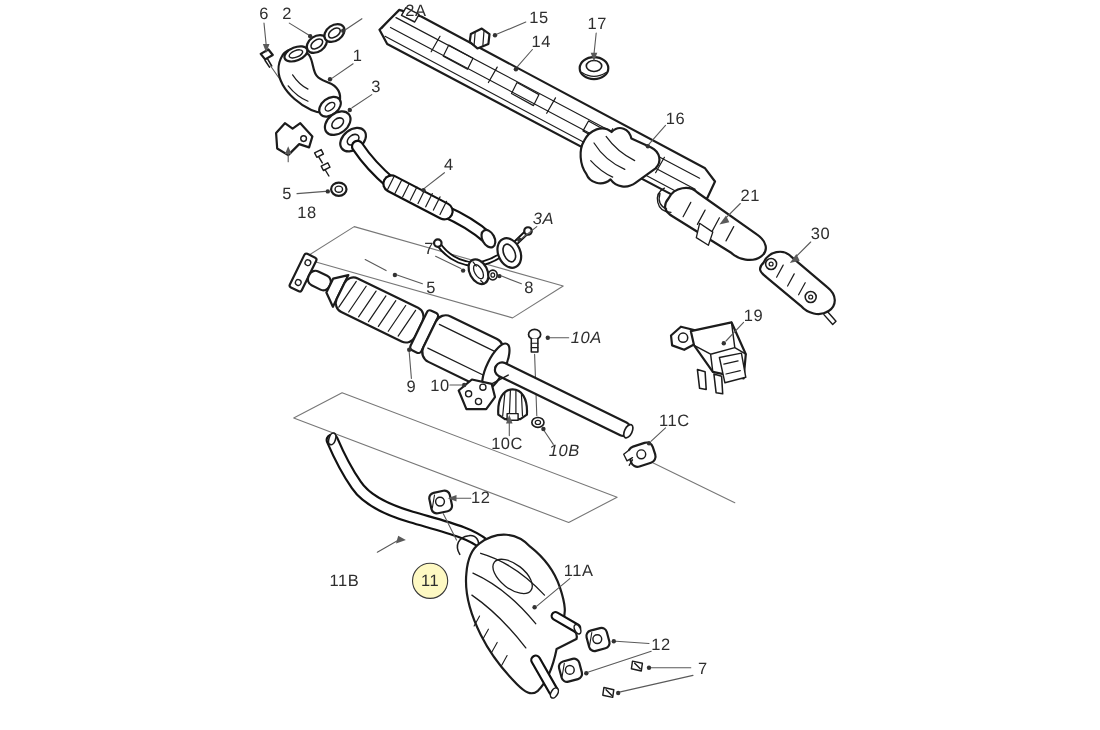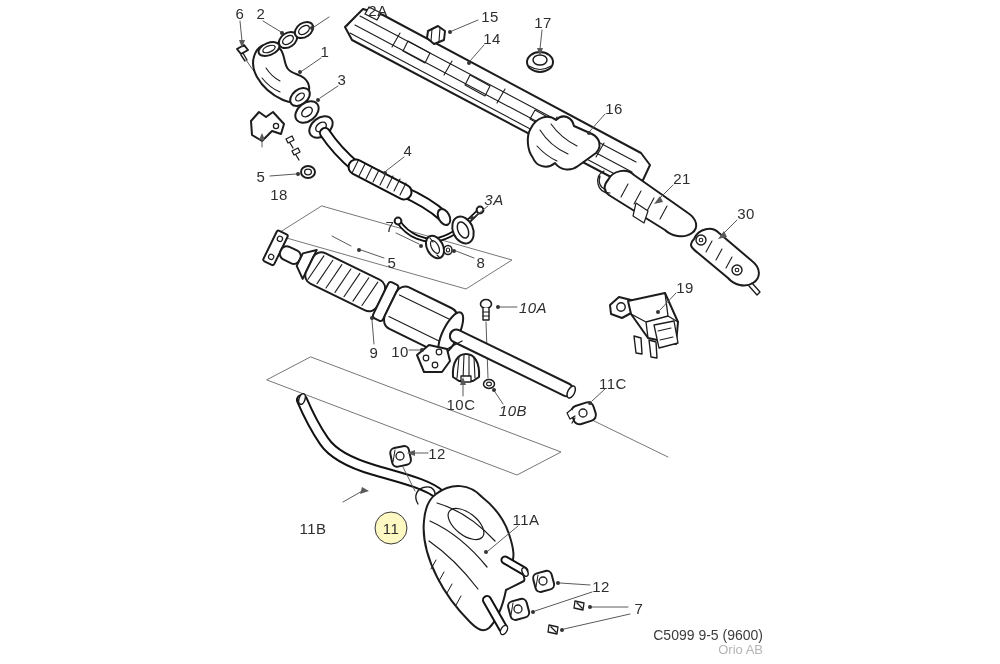--- a/index.html
+++ b/index.html
@@ -335,18 +335,14 @@
       <div class="callout" style="left: 461px; top: 404px;">10C</div>
       <div class="callout" style="left: 513px; top: 410px; font-style: italic;">10B</div>
       <div class="callout" style="left: 437px; top: 453px;">12</div>
       <div class="callout" style="left: 313px; top: 509px; margin-top: 19px;">11B</div>
       <div class="callout circled" style="left: 391px; top: 528px;">11</div>
       <div class="callout" style="left: 526px; top: 519px; text-align: center;">11A</div>
       <div class="callout" style="left: 601px; top: 586px;">12</div>
       <div class="callout" style="left: 639px; top: 608px;">7</div>
     </div>
 
-<div id="footer">
-  <div class="code">C5099 9-5 (9600)</div>
-  <div class="brand">Orio AB</div>
+
 </div>
 
-</div>
-
 </body></html>

